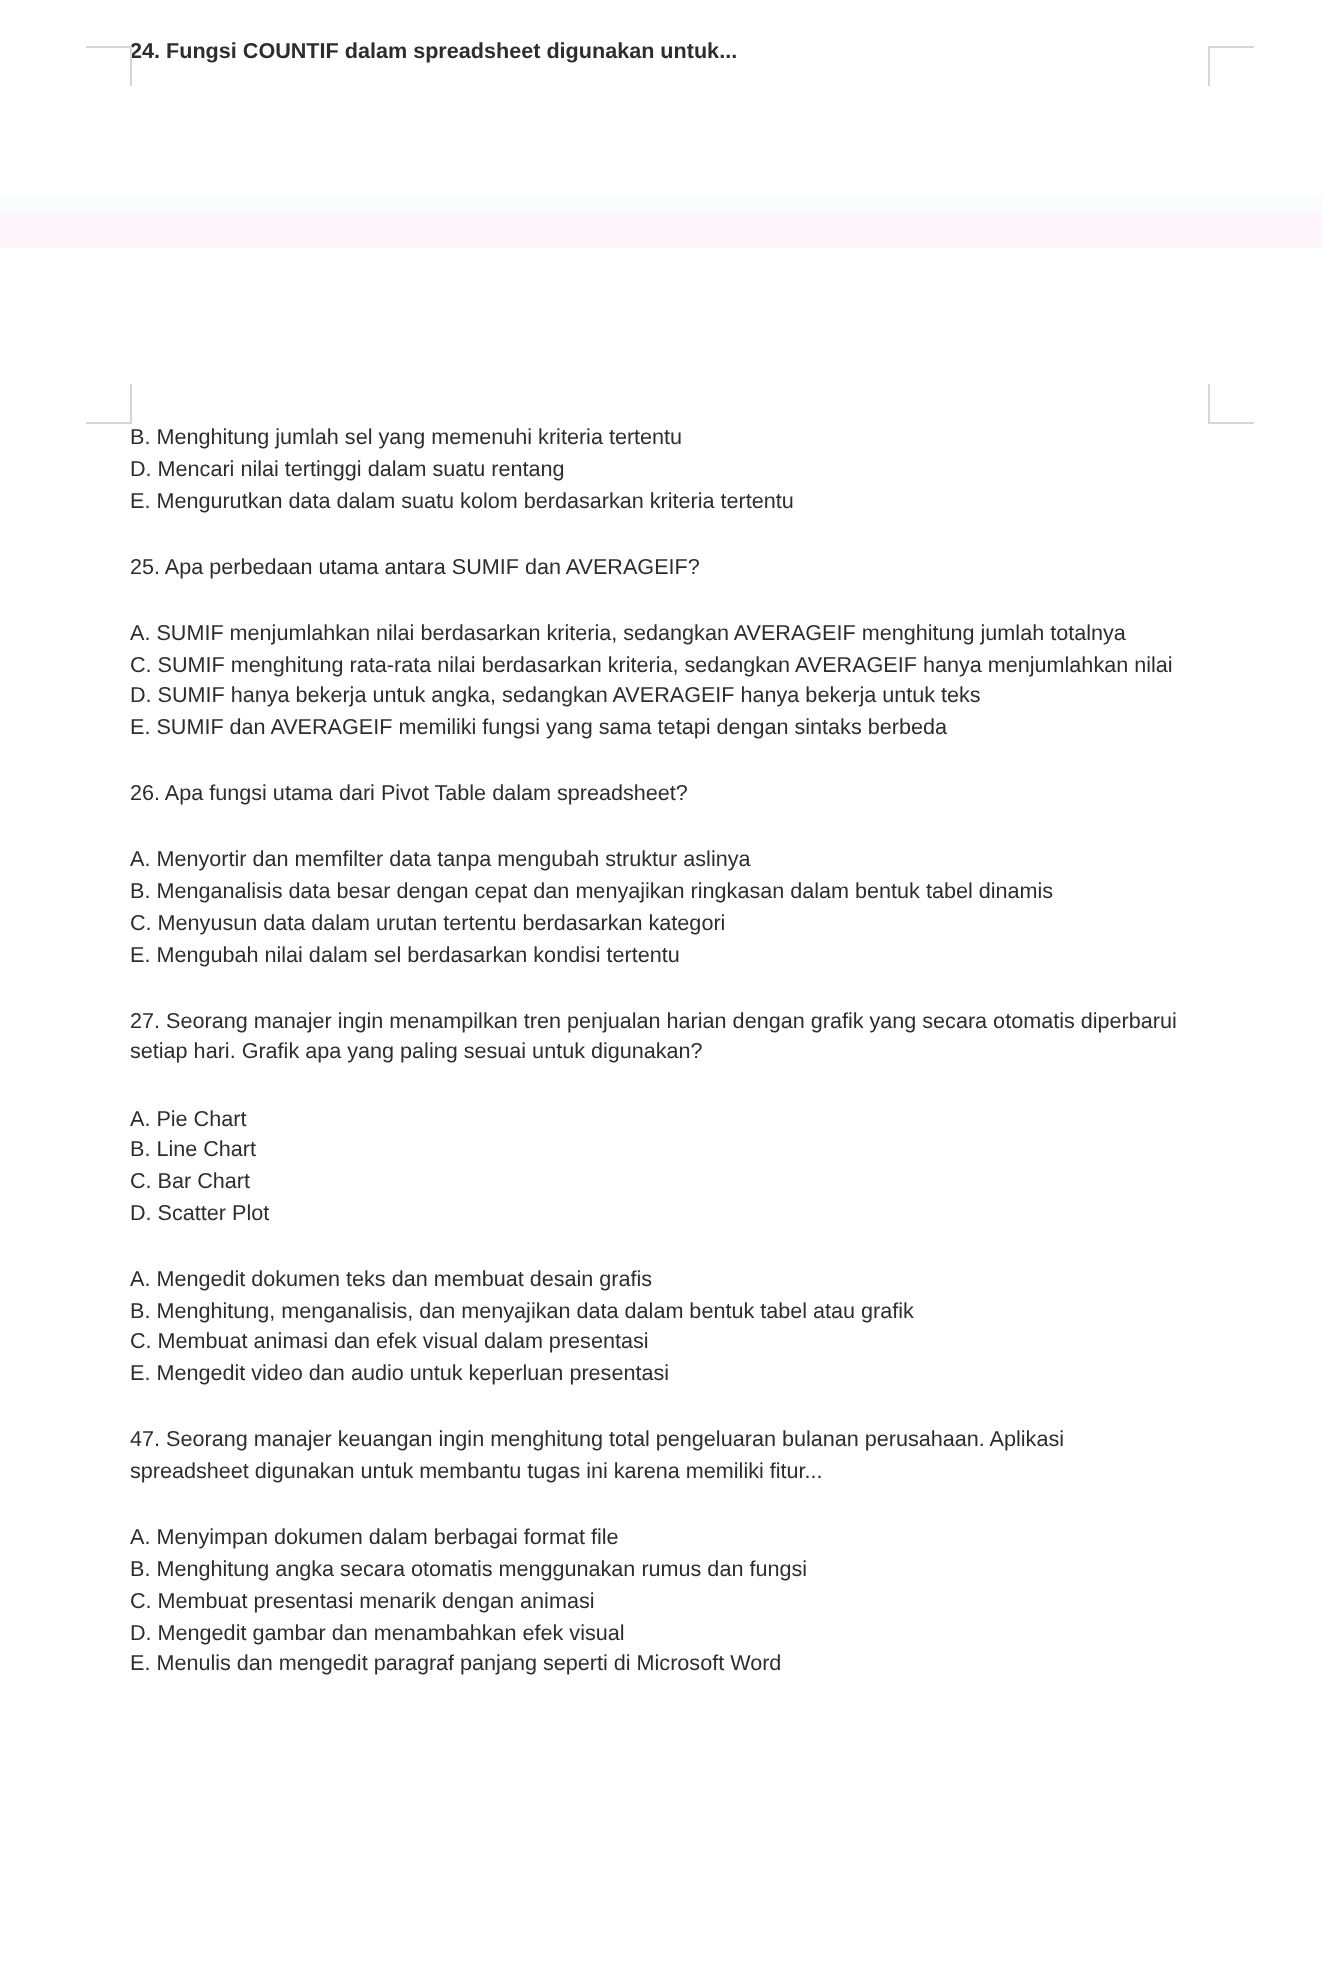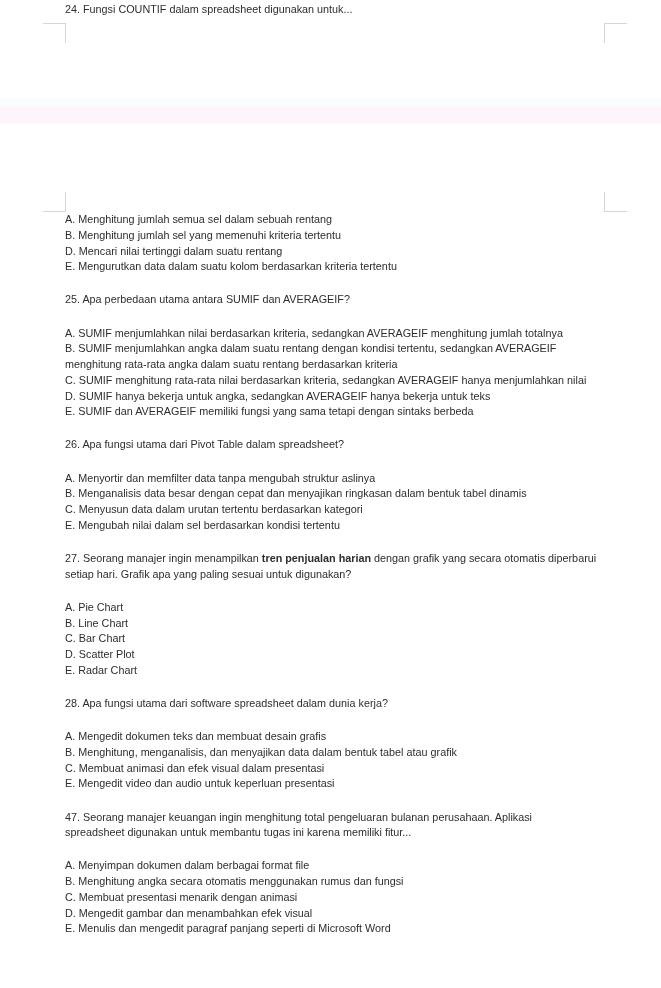--- a/index.html
+++ b/index.html
@@ -8,24 +8,24 @@
     width: 661px;
     height: 988px;
     background: var(--page_bg, #ffffff);
     font-family: "Liberation Sans", "DejaVu Sans", sans-serif;
     font-size: 10.8px;
     line-height: 15.75px;
     color: var(--text, #2d2d2d);
     overflow: hidden;
   }
   .q, .opt { white-space: pre; }
-  .b { font-weight: 700; }
+  .b { font-weight: 400; }
 
   
-  .q24-line { position: absolute; left: 65px; top: 2px; }
+  .q24-line { position: absolute; left: 65px; top: 19px; font-weight: bold; }
 
   
   .mark { position: absolute; width: 22px; height: 19px; }
   .mark.tl { left: 43px;  top: 23px;  border-top: 1.5px solid var(--crop_mark, #d6d6d6);    border-right: 1.5px solid var(--crop_mark, #d6d6d6); }
   .mark.tr { left: 604px; top: 23px;  border-top: 1.5px solid var(--crop_mark, #d6d6d6);    border-left: 1.5px solid var(--crop_mark, #d6d6d6); }
   .mark.bl { left: 43px;  top: 192px; border-bottom: 1.5px solid var(--crop_mark, #d6d6d6); border-right: 1.5px solid var(--crop_mark, #d6d6d6); }
   .mark.br { left: 604px; top: 192px; border-bottom: 1.5px solid var(--crop_mark, #d6d6d6); border-left: 1.5px solid var(--crop_mark, #d6d6d6); }
 
   
   .band-tint { position: absolute; left: 0; top: 98px; width: 661px; height: 8px; background: var(--band_tint, #fbfcfd); }
@@ -46,55 +46,50 @@
   <div class="mark tl"></div>
   <div class="mark tr"></div>
   <div class="mark bl"></div>
   <div class="mark br"></div>
   <div class="band-tint"></div>
   <div class="band"></div>
 
   <div class="content">
 
     <div class="block">
-      <div class="opt">A. Menghitung jumlah semua sel dalam sebuah rentang</div>
       <div class="opt">B. Menghitung jumlah sel yang memenuhi kriteria tertentu</div>
       <div class="opt">D. Mencari nilai tertinggi dalam suatu rentang</div>
       <div class="opt">E. Mengurutkan data dalam suatu kolom berdasarkan kriteria tertentu</div>
     </div>
 
     <div class="block q">25. Apa perbedaan utama antara SUMIF dan AVERAGEIF?</div>
     <div class="block">
       <div class="opt">A. SUMIF menjumlahkan nilai berdasarkan kriteria, sedangkan AVERAGEIF menghitung jumlah totalnya</div>
-      <div class="opt">B. SUMIF menjumlahkan angka dalam suatu rentang dengan kondisi tertentu, sedangkan AVERAGEIF
-menghitung rata-rata angka dalam suatu rentang berdasarkan kriteria</div>
       <div class="opt">C. SUMIF menghitung rata-rata nilai berdasarkan kriteria, sedangkan AVERAGEIF hanya menjumlahkan nilai</div>
       <div class="opt">D. SUMIF hanya bekerja untuk angka, sedangkan AVERAGEIF hanya bekerja untuk teks</div>
       <div class="opt">E. SUMIF dan AVERAGEIF memiliki fungsi yang sama tetapi dengan sintaks berbeda</div>
     </div>
 
     <div class="block q">26. Apa fungsi utama dari Pivot Table dalam spreadsheet?</div>
     <div class="block">
       <div class="opt">A. Menyortir dan memfilter data tanpa mengubah struktur aslinya</div>
       <div class="opt">B. Menganalisis data besar dengan cepat dan menyajikan ringkasan dalam bentuk tabel dinamis</div>
       <div class="opt">C. Menyusun data dalam urutan tertentu berdasarkan kategori</div>
       <div class="opt">E. Mengubah nilai dalam sel berdasarkan kondisi tertentu</div>
     </div>
 
     <div class="block q"><span>27. Seorang manajer ingin menampilkan </span><span class="b">tren penjualan harian</span><span> dengan grafik yang secara otomatis diperbarui
 setiap hari. Grafik apa yang paling sesuai untuk digunakan?</span></div>
     <div class="block">
       <div class="opt">A. Pie Chart</div>
       <div class="opt">B. Line Chart</div>
       <div class="opt">C. Bar Chart</div>
       <div class="opt">D. Scatter Plot</div>
-      <div class="opt">E. Radar Chart</div>
     </div>
 
-    <div class="block q">28. Apa fungsi utama dari software spreadsheet dalam dunia kerja?</div>
     <div class="block">
       <div class="opt">A. Mengedit dokumen teks dan membuat desain grafis</div>
       <div class="opt">B. Menghitung, menganalisis, dan menyajikan data dalam bentuk tabel atau grafik</div>
       <div class="opt">C. Membuat animasi dan efek visual dalam presentasi</div>
       <div class="opt">E. Mengedit video dan audio untuk keperluan presentasi</div>
     </div>
 
     <div class="block q">47. Seorang manajer keuangan ingin menghitung total pengeluaran bulanan perusahaan. Aplikasi
 spreadsheet digunakan untuk membantu tugas ini karena memiliki fitur...</div>
     <div class="block">

